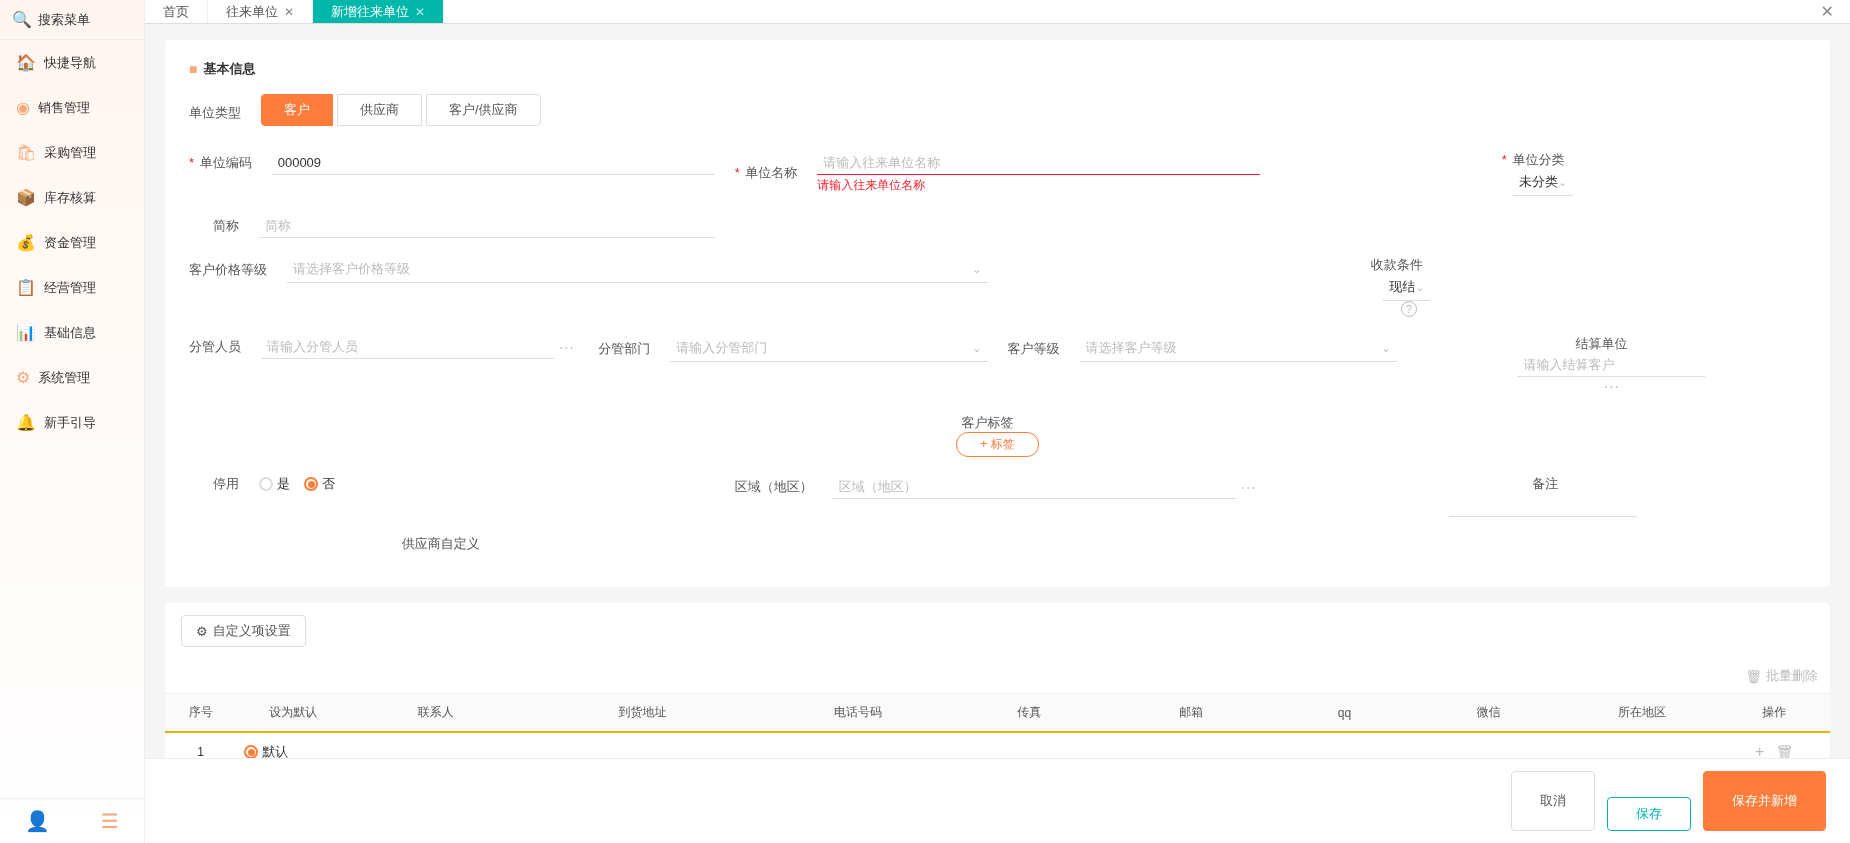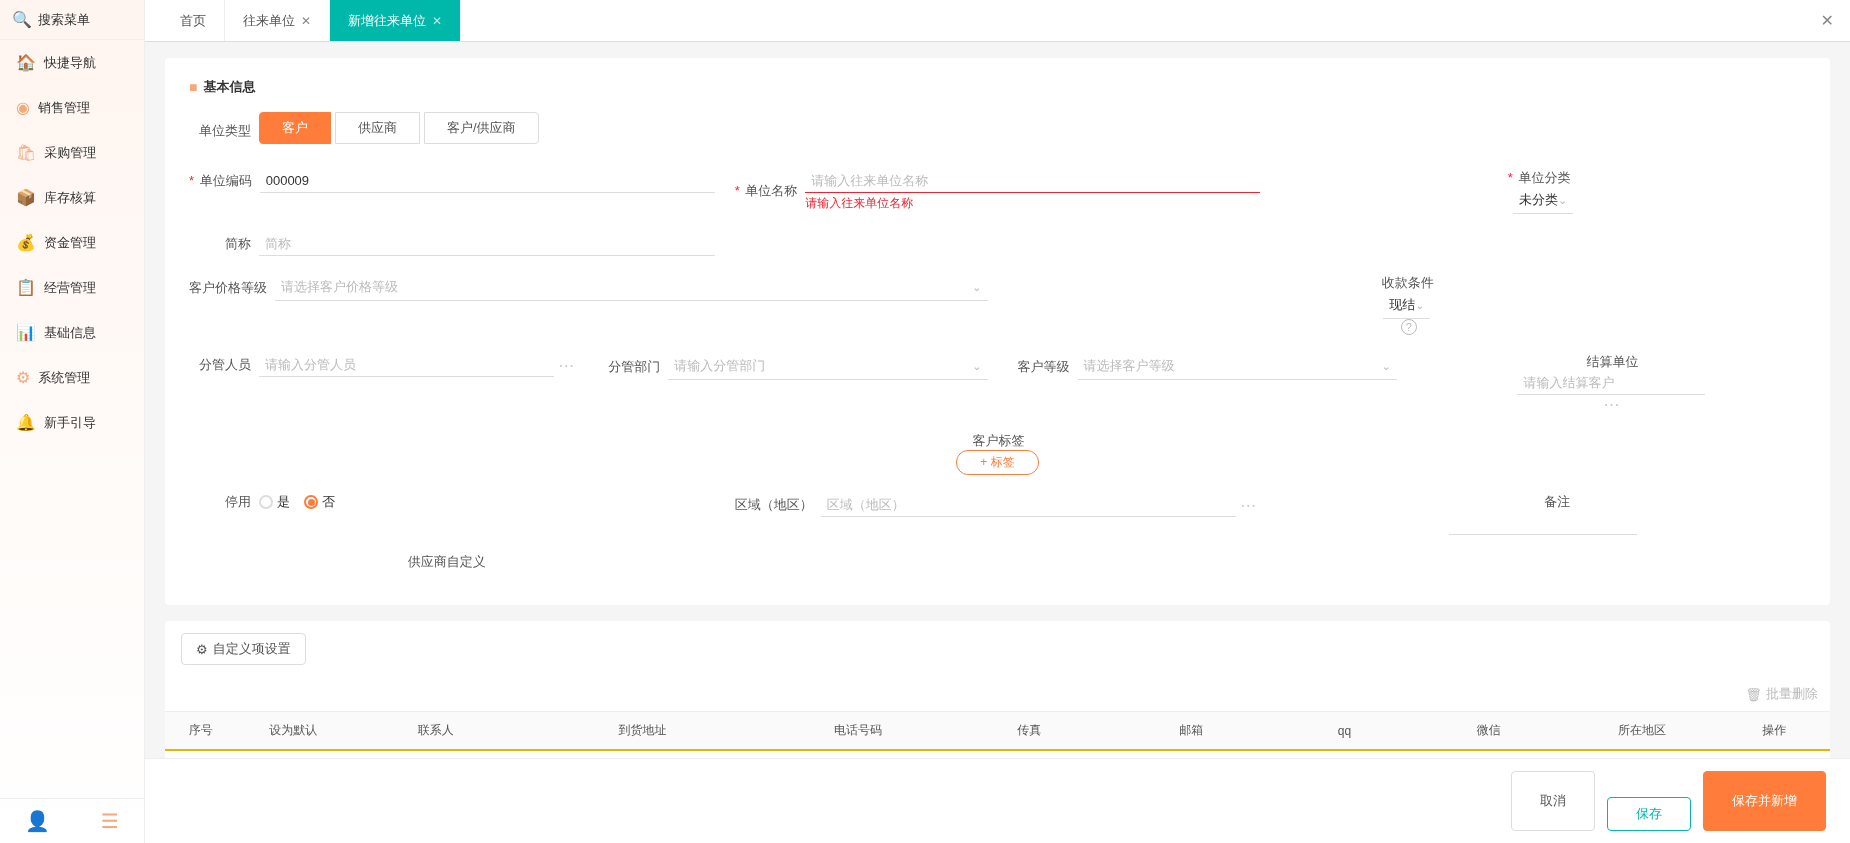--- a/index.html
+++ b/index.html
@@ -52,22 +52,22 @@
       flex-direction: column;
       overflow: hidden;
     }
 
     
     .tab-bar {
       display: flex;
       align-items: center;
       background: #fff;
       border-bottom: 1px solid #ddd;
-      height: 42px;
-      padding-left: 17px;
+      height: 24px;
+      padding-left: 0;
     }
     .tab {
       display: flex;
       align-items: center;
       padding: 0 18px;
       height: 100%;
       cursor: pointer;
       font-size: 13px;
       color: #555;
       border-right: 1px solid #eee;
@@ -153,21 +153,21 @@
       min-width: 280px;
       margin-right: 20px;
     }
     .form-field:last-child { margin-right: 0; flex-direction: column; }
     .field-label {
       white-space: nowrap;
       color: #555;
       font-size: 13px;
       min-width: 70px;
       text-align: right;
-      padding-right: 8px;
+      padding-right: 20px;
     }
     .required-star { color: #f5222d; margin-right: 2px; }
     .field-input {
       flex: 1;
       border: none;
       border-bottom: 1px solid #ddd;
       padding: 4px 6px;
       font-size: 13px;
       color: #333;
       outline: none;

